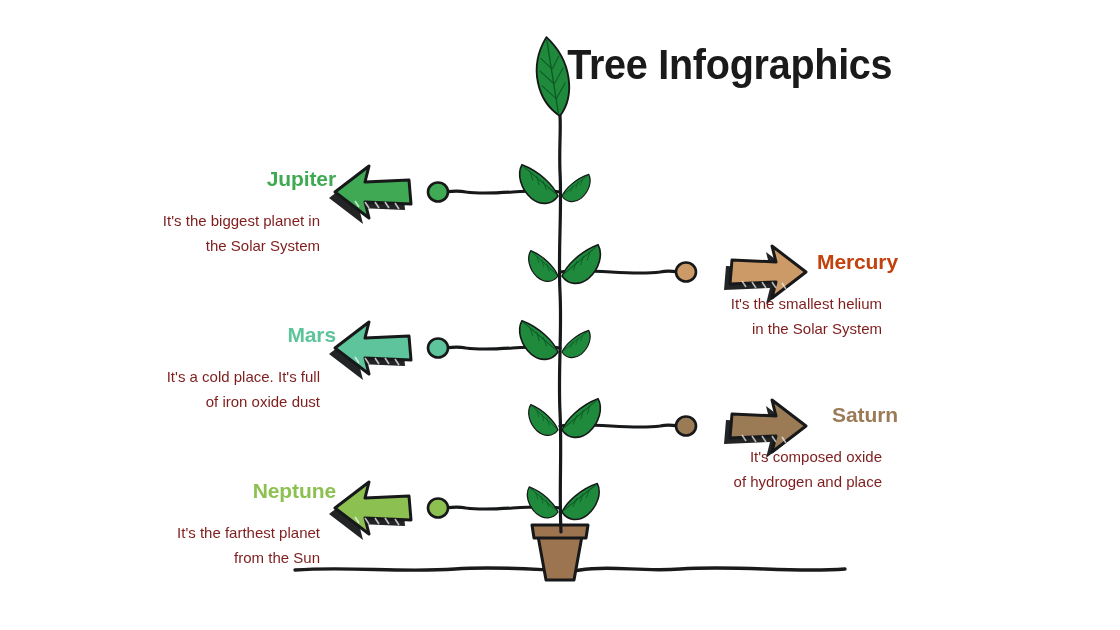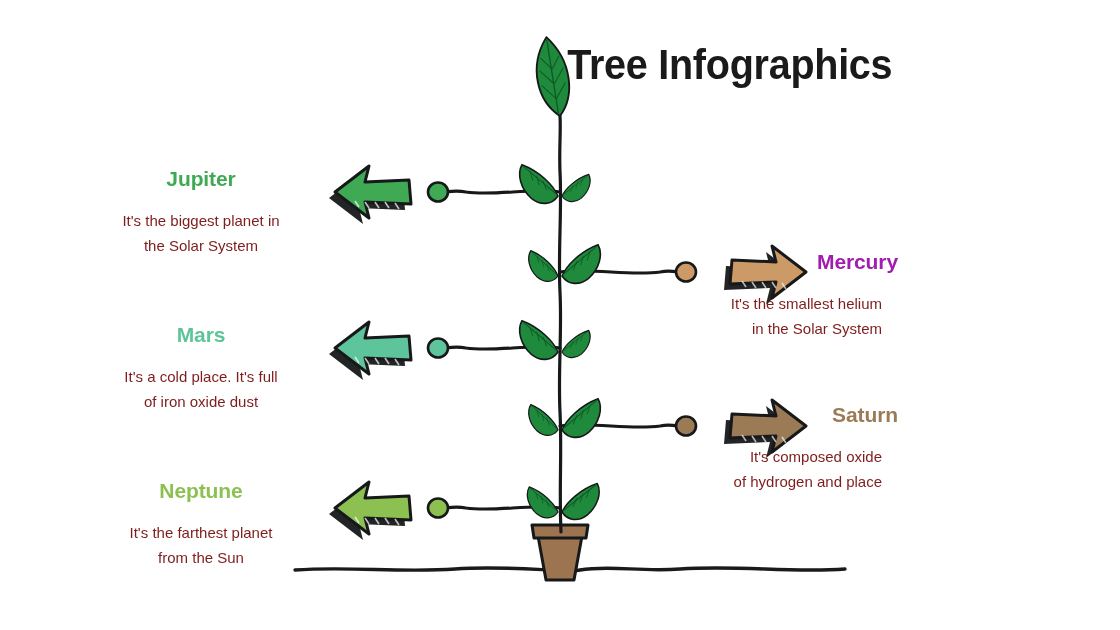--- a/index.html
+++ b/index.html
@@ -36,21 +36,21 @@
     white-space: nowrap;
     transform: scaleX(0.92);
     transform-origin: right center;
   }
 
   
   .block {
     position: absolute;
     width: 270px;
   }
-  .block.left  { left: 66px;  text-align: center; }
+  .block.left  { left: 66px;  text-align: right; }
   .block.right { right: 66px; text-align: right; }
 
   .block .heading {
     font-weight: bold;
     font-size: 21px;
     line-height: 26px;
     margin: 0 0 9px 0;
     letter-spacing: -0.1px;
   }
   .block .desc {
@@ -100,21 +100,21 @@
 
   <div class="block left" id="blk-neptune">
     <div class="heading" style="color:#8cc152">Neptune</div>
     <div class="desc">
       <span>It's the farthest planet</span><br>
       <span>from the Sun</span>
     </div>
   </div>
 
   <div class="block right" id="blk-mercury">
-    <div class="heading" style="color:#a21caf">Mercury</div>
+    <div class="heading" style="color:#c2410c">Mercury</div>
     <div class="desc">
       <span>It's the smallest helium</span><br>
       <span>in the Solar System</span>
     </div>
   </div>
 
   <div class="block right" id="blk-saturn">
     <div class="heading" style="color:#9b7b56">Saturn</div>
     <div class="desc">
       <span>It's composed oxide</span><br>

